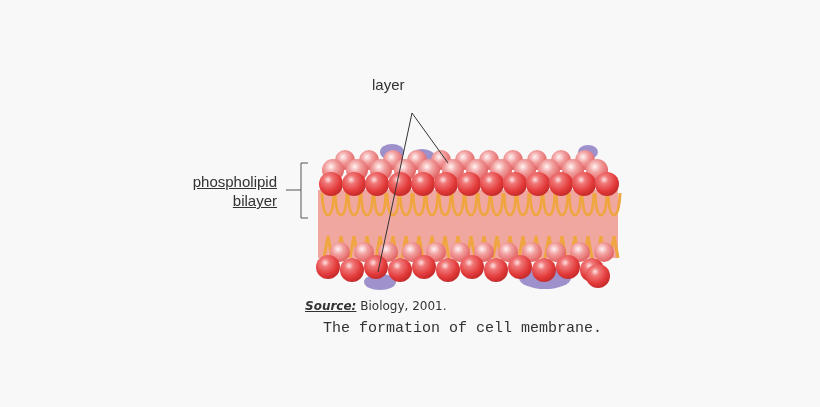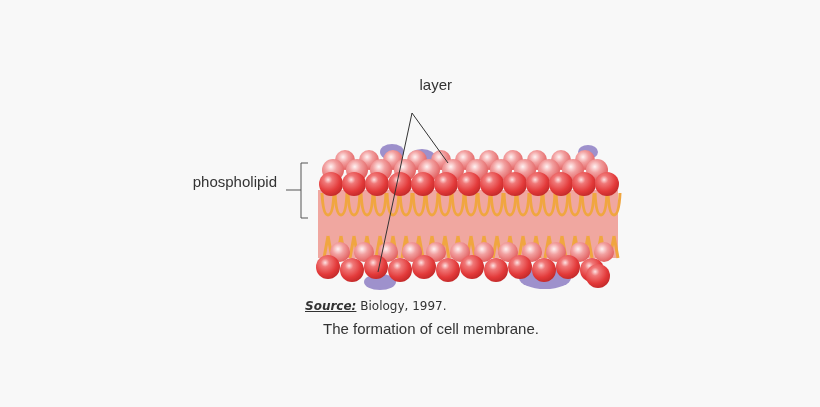--- a/index.html
+++ b/index.html
@@ -3,25 +3,25 @@
 <meta charset="utf-8">
 <style>
   html, body { margin: 0; padding: 0; }
   body {
     width: 820px; height: 407px; background: #f8f8f8; position: relative; overflow: hidden;
     font-family: "DejaVu Sans", sans-serif;
   }
   .label {
     position: absolute; color: #333; font-family: "Liberation Sans", sans-serif; font-size: 15px; line-height: 19px;
   }
-  #lbl-layer { left: 372px; top: 75px; width: 80px; text-align: right; }
-  #lbl-phospho { left: 180px; top: 172px; width: 97px; text-align: right; }
+  #lbl-layer { left: 372px; top: 75px; width: 80px; text-align: left; }
+  #lbl-phospho { left: 180px; top: 172px; width: 97px; text-align: right; text-decoration: underline; }
   #source { position: absolute; left: 305px; top: 299px; font-size: 12px; color: #333; font-family: "DejaVu Sans", sans-serif; }
   #source b { font-style: italic; text-decoration: underline; }
-  #caption { position: absolute; left: 323px; top: 320px; font-size: 15px; color: #333; font-family: Liberation Sans, sans-serif; }
+  #caption { position: absolute; left: 323px; top: 320px; font-size: 15px; color: #333; font-family: Liberation Mono, monospace; }
   svg#fig { position: absolute; left: 0; top: 0; }
 </style>
 </head>
 <body>
 
 <svg id="fig" width="820" height="407" viewBox="0 0 820 407">
   <defs>
     <radialGradient id="head" cx="0.38" cy="0.32" r="0.7">
       <stop offset="0" stop-color="#fde2e2"></stop>
       <stop offset="0.25" stop-color="#f07878"></stop>
@@ -168,20 +168,21 @@
     <line x1="412" y1="113" x2="448" y2="163"></line>
   </g>
 </svg>
 
 <div class="label" id="lbl-layer">
   <div>layer</div>
 </div>
 
 <div class="label" id="lbl-phospho">
   <div>phospholipid</div>
+  <div>bilayer</div>
 </div>
 
 <div id="source">
   <b>Source:</b>
-  <span>Biology, 1997.</span>
+  <span>Biology, 2001.</span>
 </div>
 
 <div id="caption">The formation of cell membrane.</div>
 
 </body></html>

